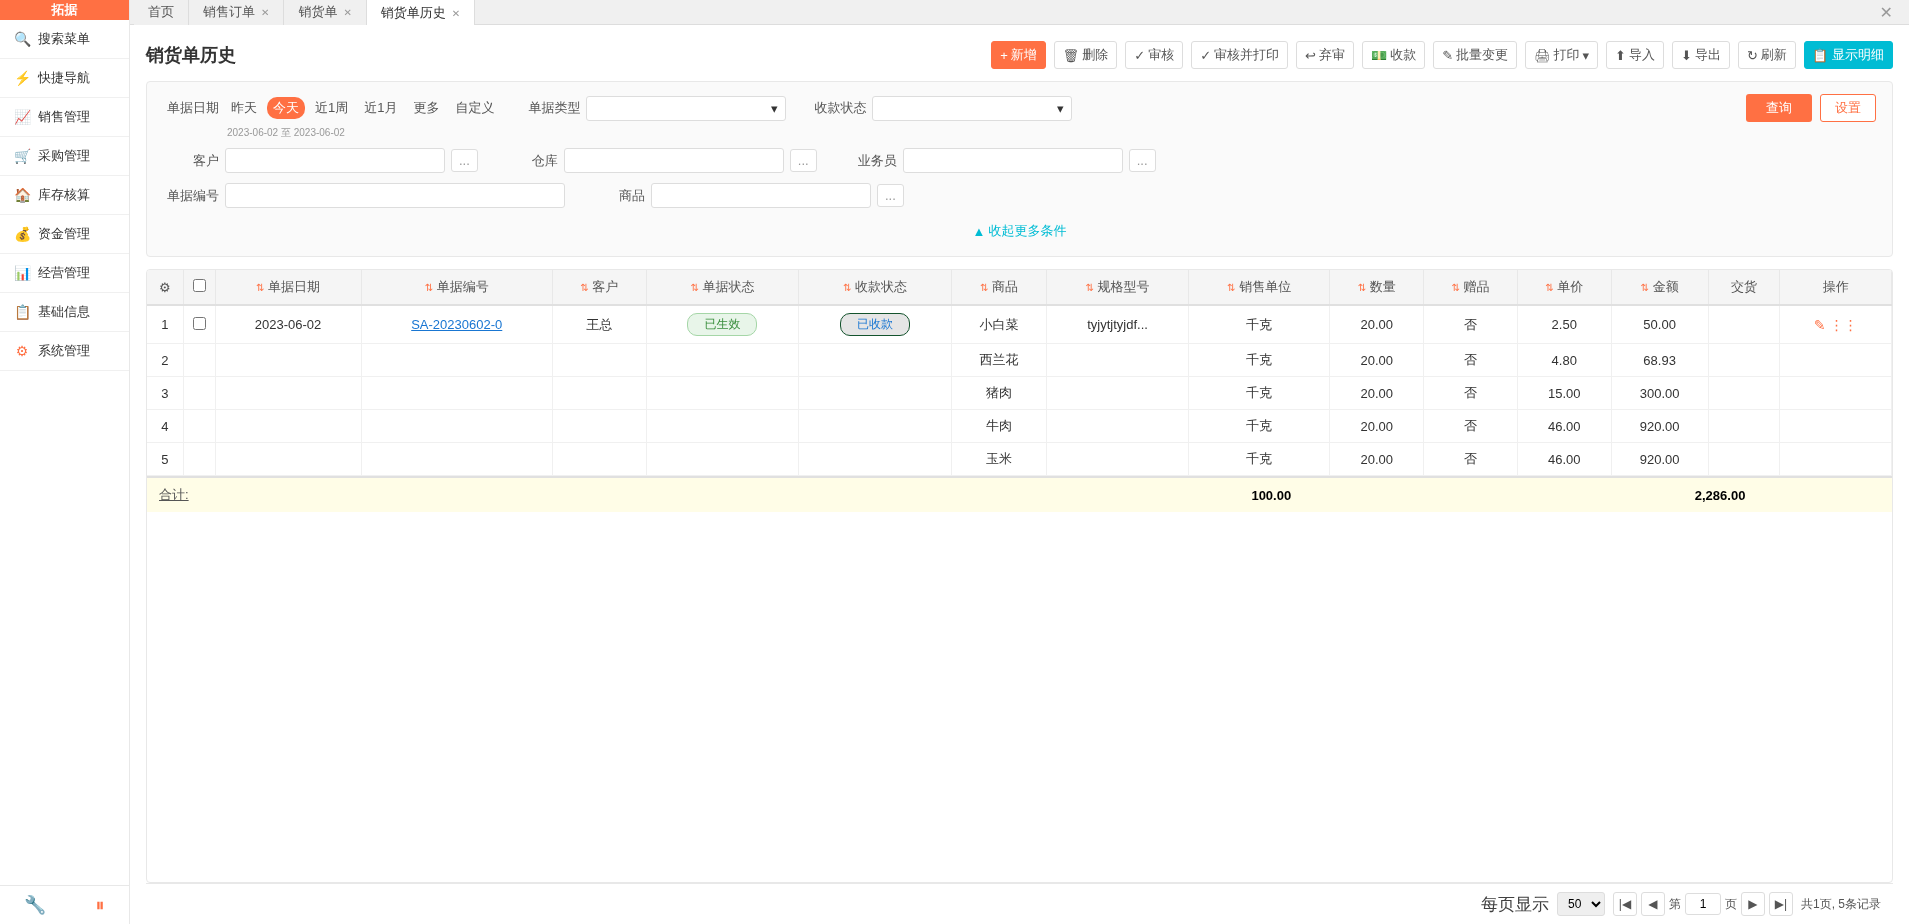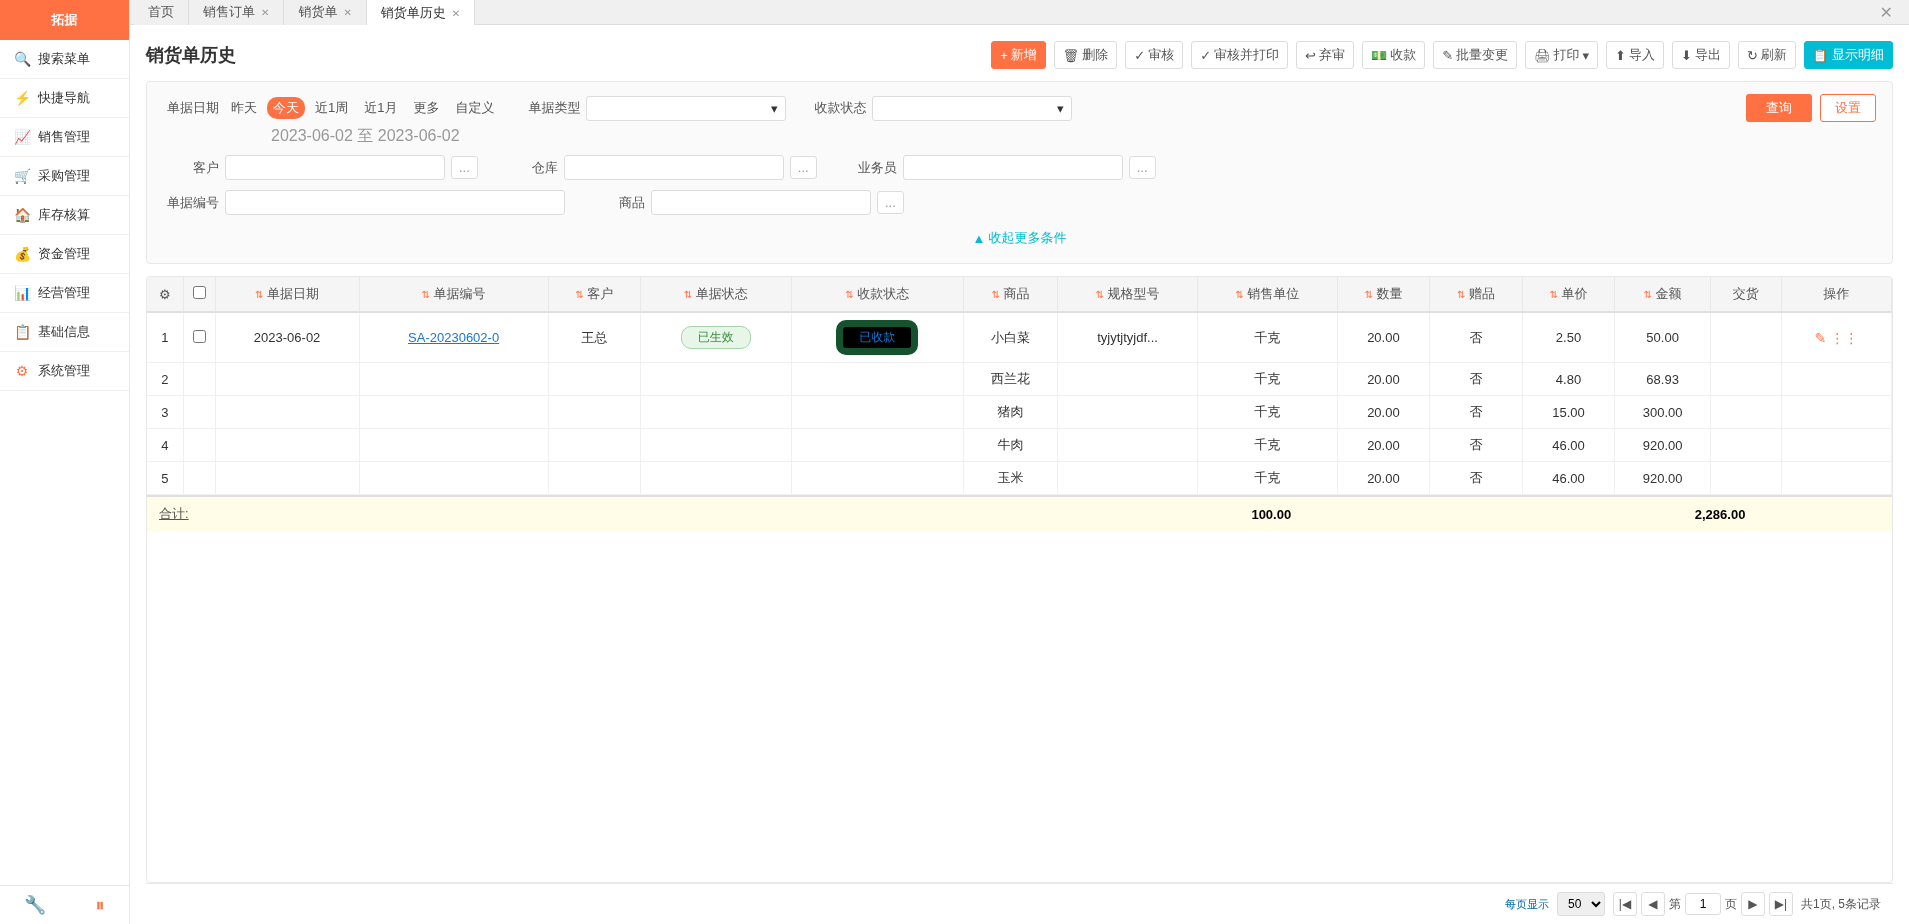--- a/index.html
+++ b/index.html
@@ -9,21 +9,21 @@
     .sidebar {
       width: 130px;
       background: #fff;
       border-right: 1px solid #e8e8e8;
       display: flex;
       flex-direction: column;
       flex-shrink: 0;
     }
     .sidebar-top {
       background: #ff7043;
-      height: 40px;
+      height: 20px;
       display: flex;
       align-items: center;
       justify-content: center;
       color: #fff;
       font-size: 13px;
       font-weight: bold;
     }
     .sidebar-item {
       display: flex;
       align-items: center;
@@ -161,21 +161,21 @@
       padding: 2px 6px;
       cursor: pointer;
       border-radius: 3px;
       color: #555;
     }
     .date-shortcut.active {
       background: #ff7043;
       color: #fff;
       border-radius: 10px;
     }
-    .date-range { color: #999; font-size: 16px; display: block; margin-top: 2px; margin-left: 44px; }
+    .date-range { color: #999; font-size: 10px; display: block; margin-top: 2px; }
     .filter-input {
       border: 1px solid #ddd;
       border-radius: 3px;
       padding: 4px 8px;
       width: 220px;
       outline: none;
       color: #333;
     }
     .filter-select {
       border: 1px solid #ddd;
@@ -261,21 +261,21 @@
       color: #333;
       white-space: nowrap;
     }
     .status-badge {
       display: inline-block;
       padding: 2px 16px;
       border-radius: 10px;
       font-size: 12px;
     }
     .status-active { background: #e8f5e9; color: #388e3c; border: 1px solid #a5d6a7; }
-    .status-paid { background: #000000; color: #1976d2; border: 7px solid #14532d; }
+    .status-paid { background: #e5e5e5; color: #1976d2; border: 1px solid #14532d; }
     .link-text { color: #1976d2; cursor: pointer; text-decoration: underline; }
     .action-icon { color: #ff7043; cursor: pointer; font-size: 14px; margin: 0 2px; }
 
     
     .table-footer {
       background: #fffde7;
       border-top: 2px solid #e0e0e0;
       display: flex;
       align-items: center;
       padding: 8px 12px;
@@ -321,21 +321,21 @@
     }
     .page-input {
       width: 36px;
       border: 1px solid #ddd;
       border-radius: 3px;
       padding: 3px 4px;
       text-align: center;
       font-size: 12px;
     }
     .page-info { font-size: 12px; color: #555; }
-    .per-page-label { font-size: 11px; color: #0369a1; }
+    .per-page-label { font-size: 17px; color: #404040; }
     .filter-field {
       display: flex;
       align-items: center;
       gap: 6px;
     }
   </style>
 </head>
 <body>
 
 <div class="sidebar">

